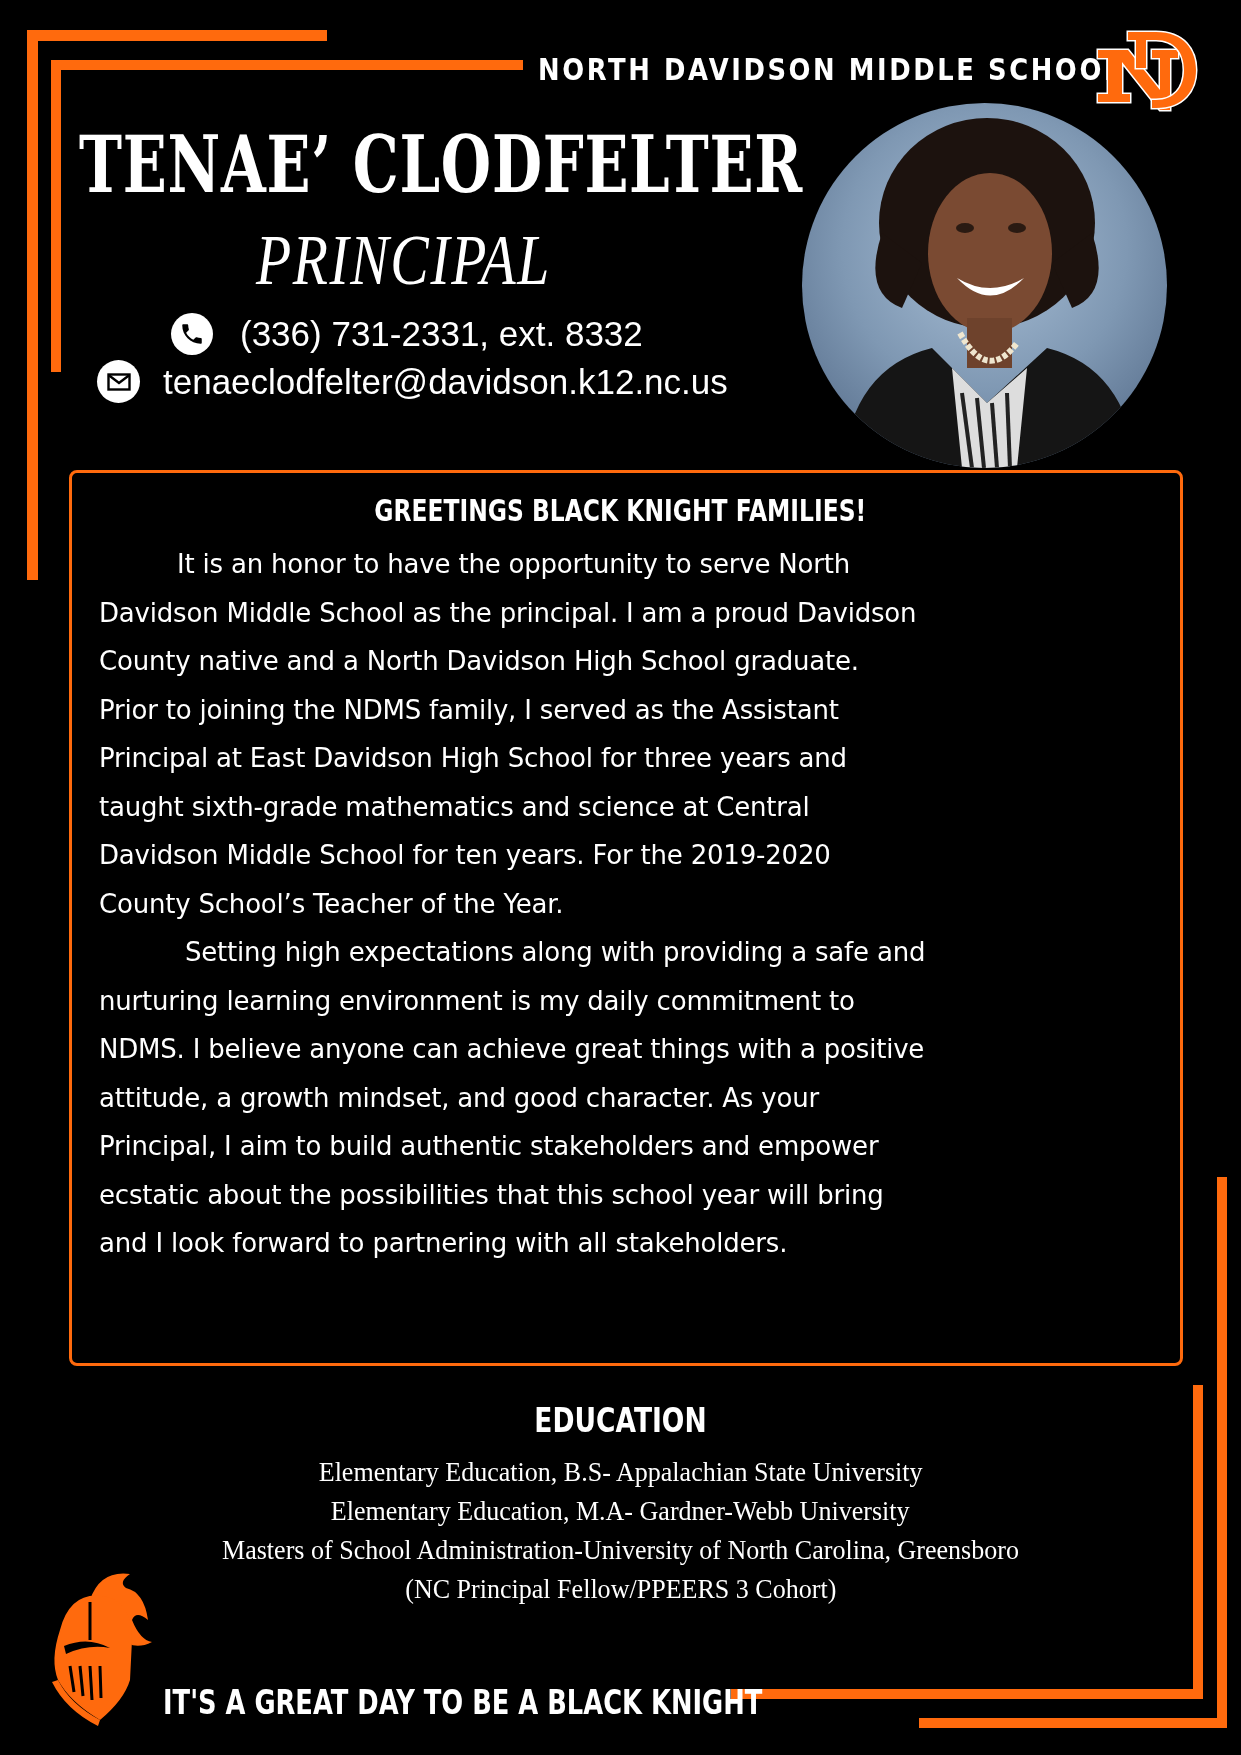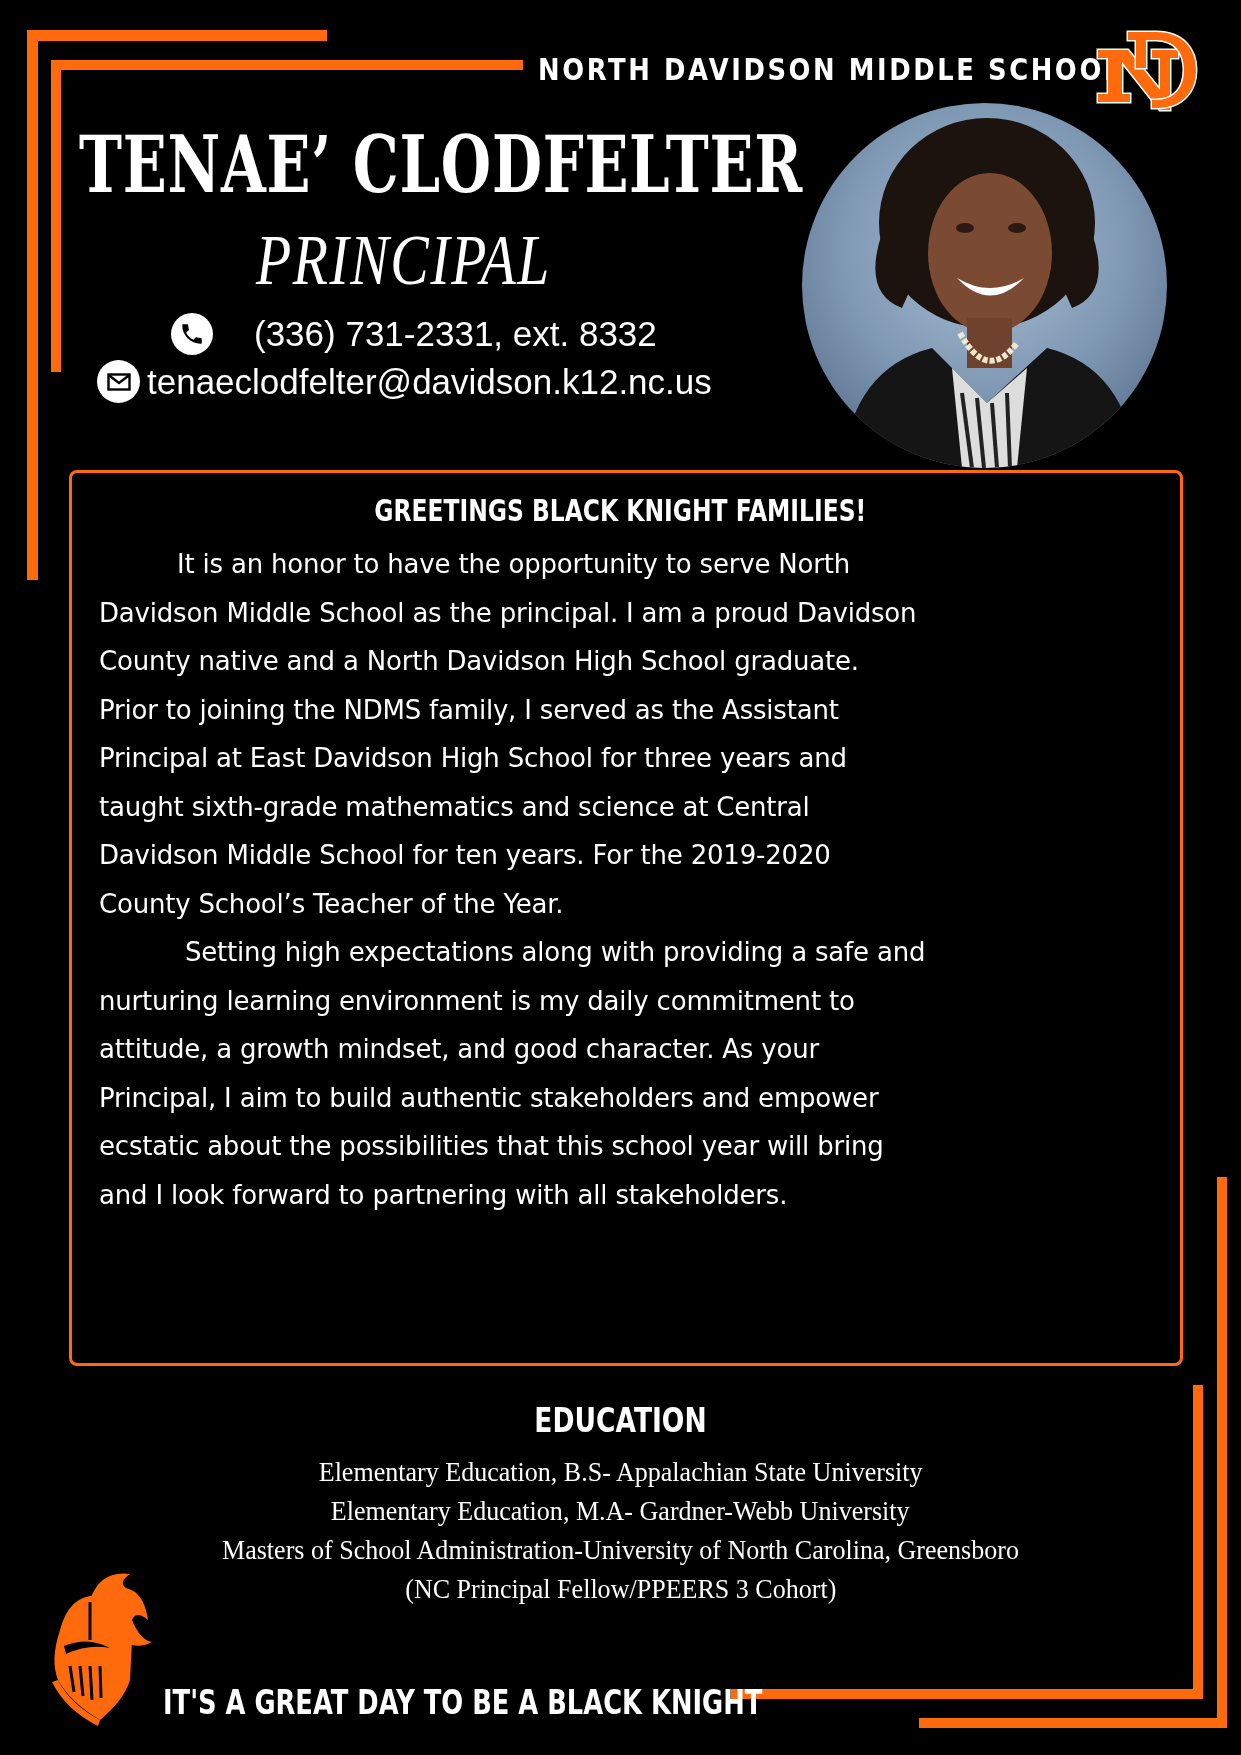--- a/index.html
+++ b/index.html
@@ -87,30 +87,30 @@
 
 <div class="abs name-title nowrap">TENAE’ CLODFELTER</div>
 <div class="abs role-title nowrap">PRINCIPAL</div>
 
 <div class="abs contact-row" style="left:171px;top:313px;">
   <span class="icon-circle">
     <svg width="26" height="26" viewBox="0 0 24 24">
         <path fill="#000" d="M6.6 10.8c1.4 2.8 3.8 5.1 6.6 6.6l2.2-2.2c.3-.3.7-.4 1-.2 1.1.4 2.3.6 3.6.6.6 0 1 .4 1 1V20c0 .6-.4 1-1 1C10.6 21 3 13.4 3 4c0-.6.4-1 1-1h3.5c.6 0 1 .4 1 1 0 1.3.2 2.5.6 3.6.1.3 0 .7-.2 1l-2.3 2.2z"></path>
       </svg>
   </span>
-  <a class="contact-text nowrap" style="margin-left:41px;color:#fff;text-decoration:none;">(336) 731-2331, ext. 8332</a>
+  <a class="contact-text nowrap" style="margin-left:27px;color:#fff;text-decoration:none;">(336) 731-2331, ext. 8332</a>
 </div>
 <div class="abs contact-row" style="left:97px;top:360px;">
   <span class="icon-circle" style="width:43px;height:43px;">
     <svg width="24" height="18" viewBox="0 0 24 18">
         <rect x="1.5" y="1.5" width="21" height="15" fill="none" stroke="#000" stroke-width="2.4"></rect>
         <path d="M1.5 2 L12 10 L22.5 2" fill="none" stroke="#000" stroke-width="2.4"></path>
       </svg>
   </span>
-  <a class="contact-text nowrap" style="margin-left:7px;color:#fff;text-decoration:none;">tenaeclodfelter@davidson.k12.nc.us</a>
+  <a class="contact-text nowrap" style="margin-left:23px;color:#fff;text-decoration:none;">tenaeclodfelter@davidson.k12.nc.us</a>
 </div>
 
 <div class="abs photo">
   <svg width="365" height="365" viewBox="0 0 365 365">
     <defs>
       <radialGradient id="bg" cx="50%" cy="40%" r="65%">
         <stop offset="0%" stop-color="#a9bfd6"></stop>
         <stop offset="60%" stop-color="#7f98b3"></stop>
         <stop offset="100%" stop-color="#5c7390"></stop>
       </radialGradient>
@@ -148,20 +148,21 @@
   <div class="body-line indent-1">It is an honor to have the opportunity to serve North</div>
   <div class="body-line">Davidson Middle School as the principal. I am a proud Davidson</div>
   <div class="body-line">County native and a North Davidson High School graduate.</div>
   <div class="body-line">Prior to joining the NDMS family, I served as the Assistant</div>
   <div class="body-line">Principal at East Davidson High School for three years and</div>
   <div class="body-line">taught sixth-grade mathematics and science at Central</div>
   <div class="body-line">Davidson Middle School for ten years. For the 2019-2020</div>
   <div class="body-line">County School’s Teacher of the Year.</div>
   <div class="body-line indent-2">Setting high expectations along with providing a safe and</div>
   <div class="body-line">nurturing learning environment is my daily commitment to</div>
+  <div class="body-line">NDMS. I believe anyone can achieve great things with a positive</div>
   <div class="body-line">attitude, a growth mindset, and good character. As your</div>
   <div class="body-line">Principal, I aim to build authentic stakeholders and empower</div>
   <div class="body-line">ecstatic about the possibilities that this school year will bring</div>
   <div class="body-line">and I look forward to partnering with all stakeholders.</div>
 </div>
 
 <div class="abs edu-heading"><span>EDUCATION</span></div>
 <div class="abs edu-lines">
   <div class="edu-line"><span>Elementary Education, B.S- Appalachian State University</span></div>
   <div class="edu-line"><span>Elementary Education, M.A- Gardner-Webb University</span></div>

